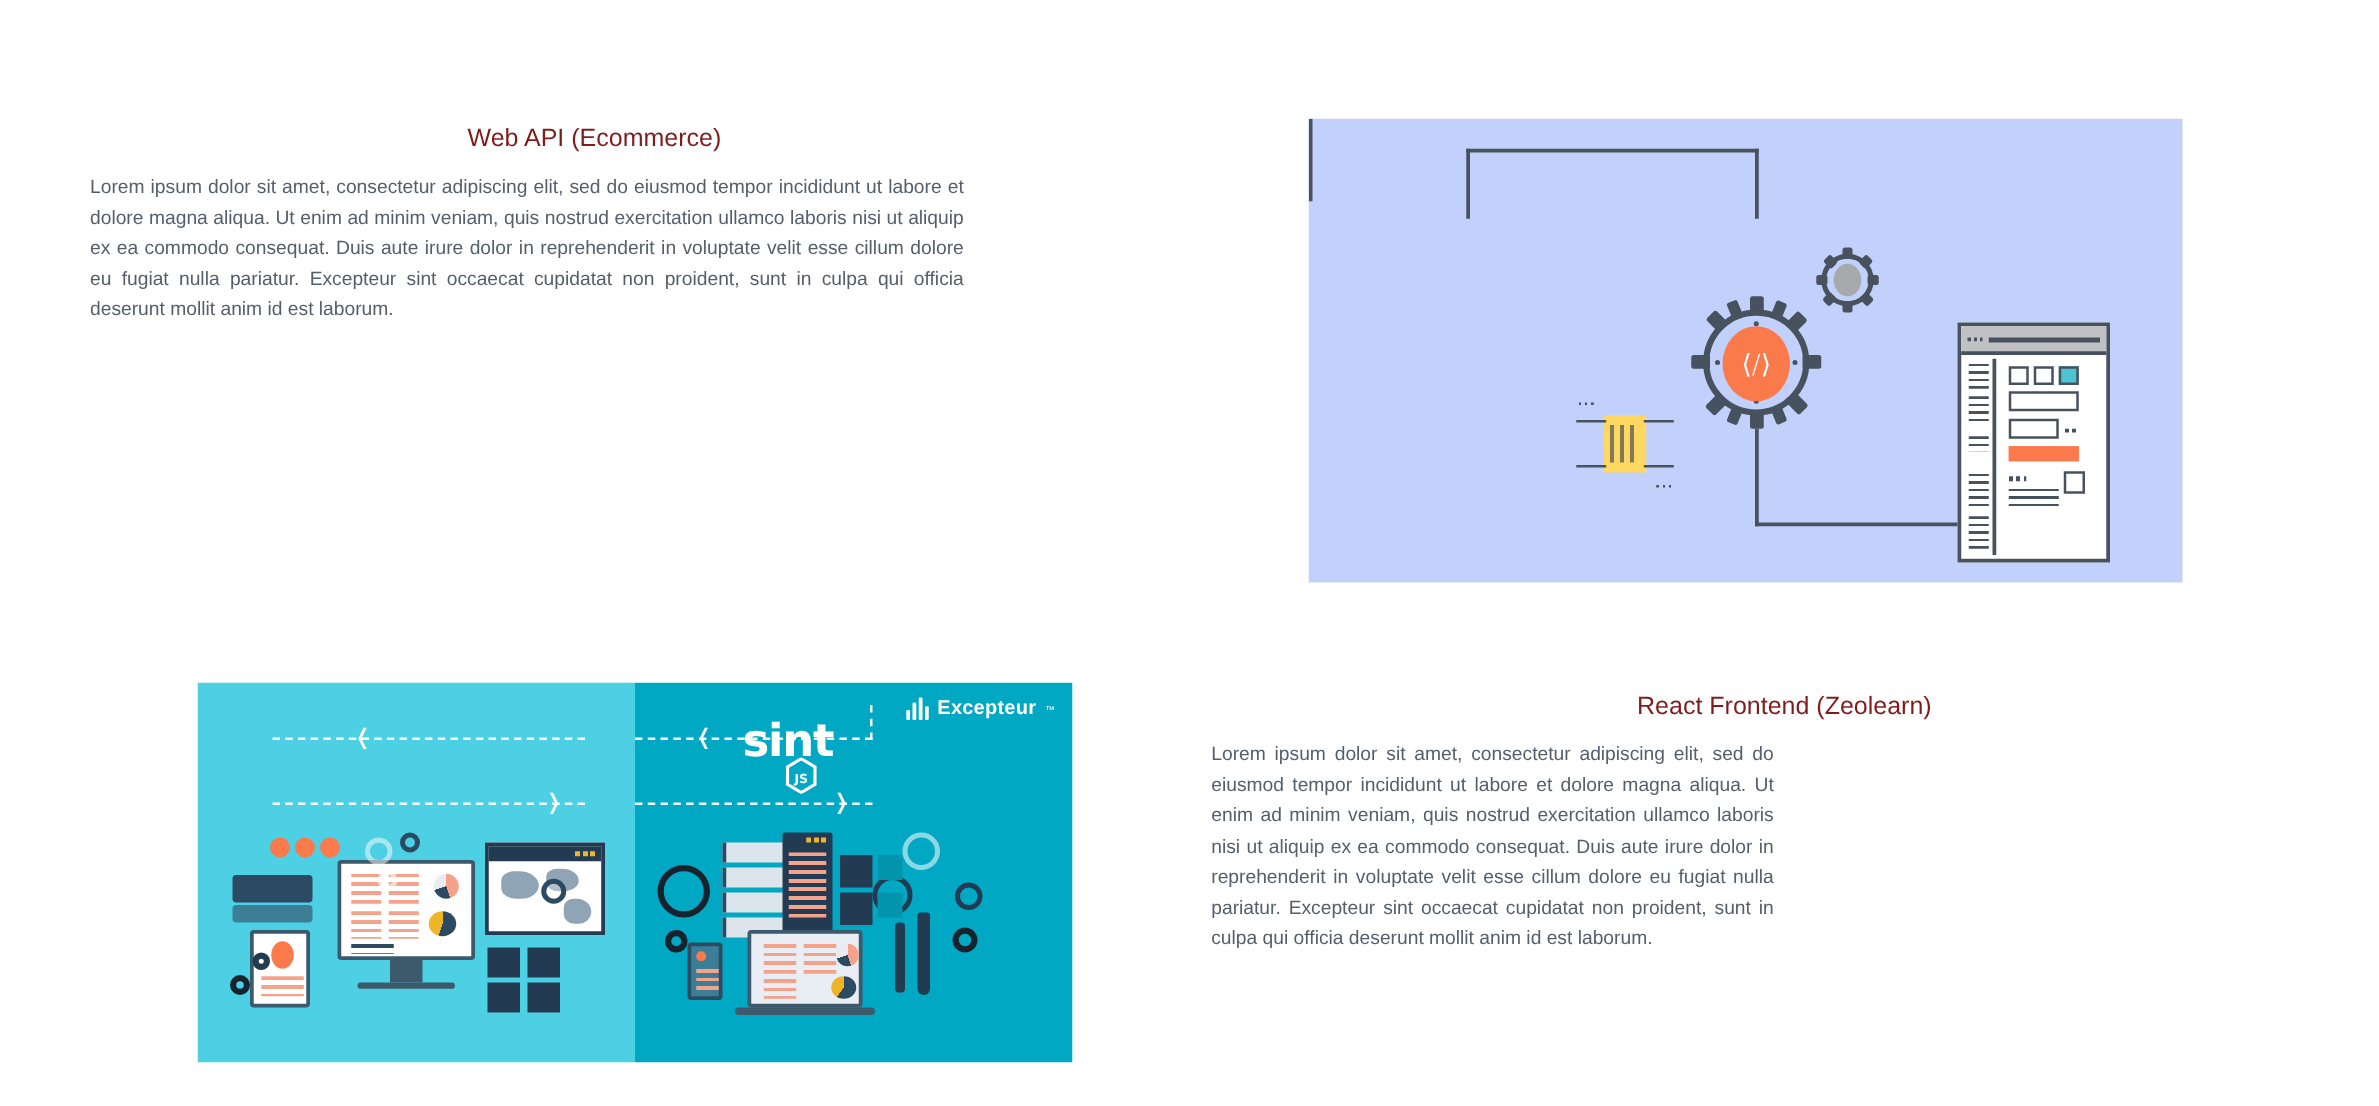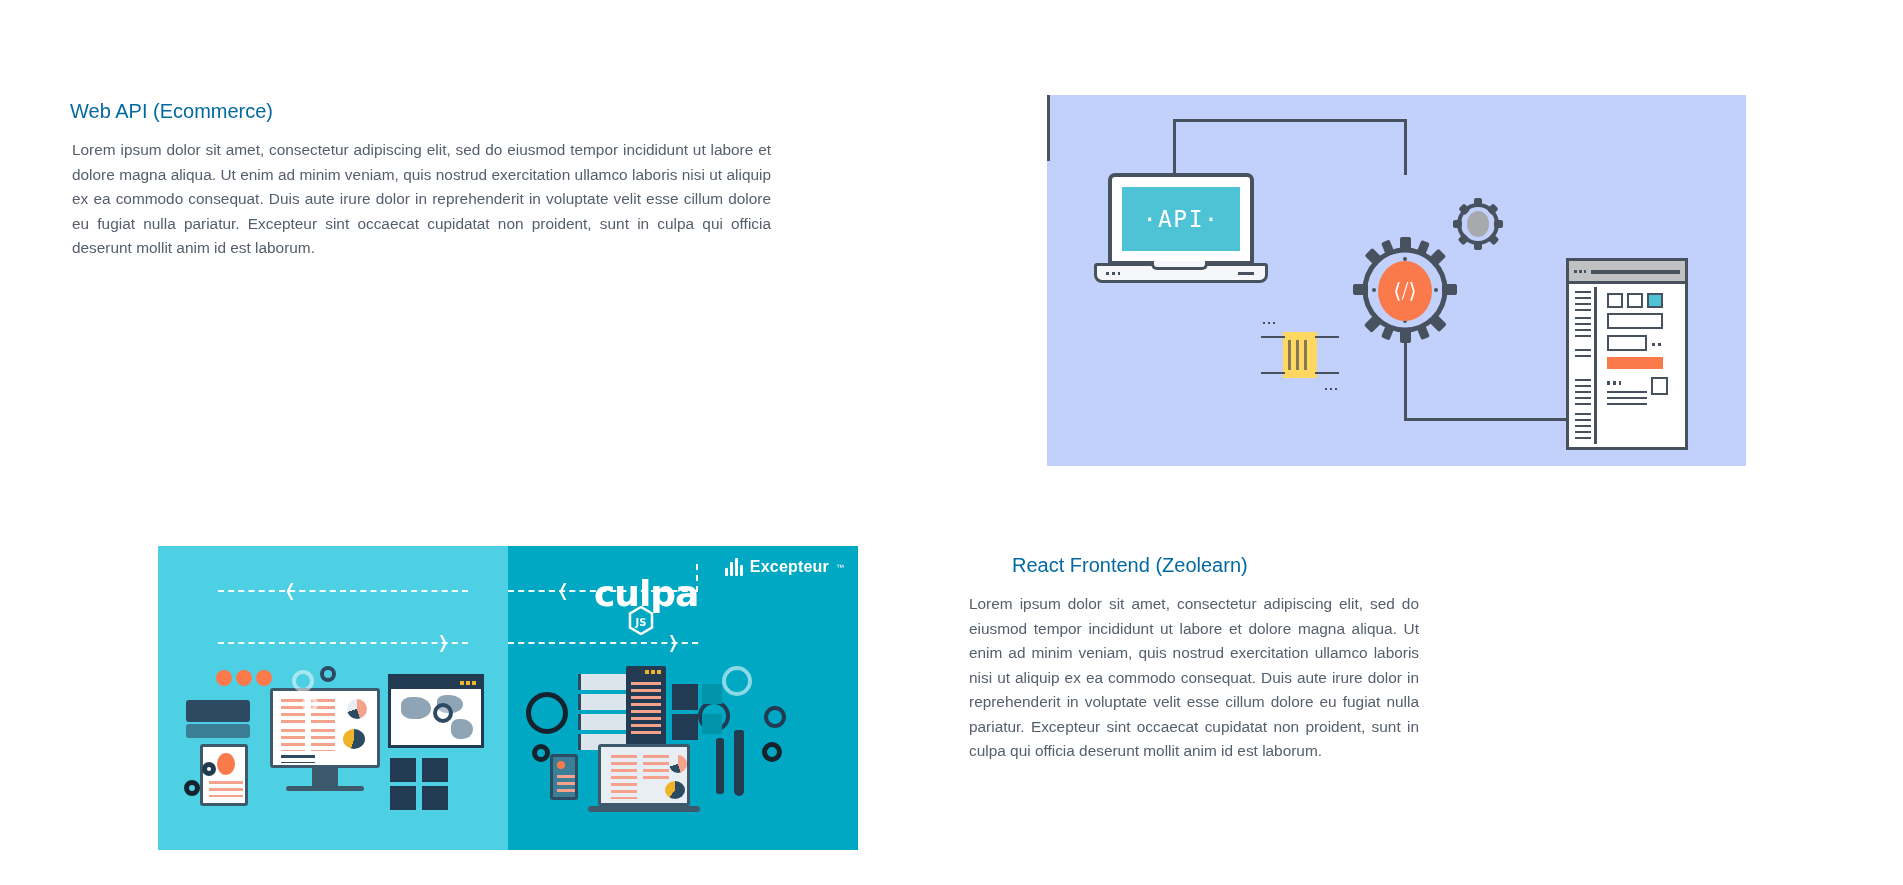--- a/index.html
+++ b/index.html
@@ -43,23 +43,24 @@
     flex-direction: row;
   }
   #row-1 { top: 86px; }
   #row-2 { top: 540px; }
 
   .col { position: relative; }
   .col-text { width: 951px; }
   .col-media { width: 952px; }
 
   .proj-title {
+    text-align: center;
     font-size: 20px;
     font-weight: 400;
-    color: #0369a1;
+    color: #7f1d1d;
     margin: 0;
     line-height: 26px;
   }
   #row-1 .proj-title { padding: 12px 70px 0 70px; }
   #row-2 .proj-title { padding: 12px 60px 0 60px; }
 
   .proj-body {
     font-size: 15.4px;
     line-height: 24.5px;
     color: #555f6b;
@@ -384,31 +385,20 @@
     <div class="col col-media"></div>
   </div>
 
   <div class="illus-api">
     <span class="hide-text">API integration illustration: laptop showing API connected via wiring to a code gear and a browser window</span>
 
     <div class="wire wire-top"></div>
     <div class="wire-mid-down"></div>
     <div class="wire wire-bottom"></div>
 
-    <div class="api-laptop">
-      <div class="laptop-lid">
-        <div class="laptop-screen">
-          <span class="api-text">·API·</span>
-        </div>
-      </div>
-      <div class="laptop-base"></div>
-      <div class="laptop-notch"></div>
-      <div class="laptop-dots"></div>
-      <div class="laptop-dash"></div>
-    </div>
 
     <div class="gear gear-main">
       <svg class="gear-teeth" viewBox="0 0 106 110">
         <g fill="none" stroke="#48525e" stroke-width="5">
           <circle cx="53" cy="55" r="40"></circle>
         </g>
         <g fill="#48525e">
           <rect x="48" y="2" width="11" height="15" rx="2"></rect>
           <rect x="48" y="93" width="11" height="15" rx="2"></rect>
           <rect x="1" y="49" width="15" height="11" rx="2"></rect>
@@ -566,21 +556,21 @@
         <span class="zeo-tm">™</span>
       </div>
 
       <div class="dashline" style="left:0px;top:44px;width:190px;"></div>
       <div class="dashline" style="left:0px;top:96px;width:190px;"></div>
       <div class="dashline" style="left:188px;top:18px;width:0;height:28px;border-top:none;border-left:2px dashed #ffffff;"></div>
       <div class="chev" style="left:48px;top:38px;">❬</div>
       <div class="chev" style="left:158px;top:90px;">❭</div>
 
       <div class="node-logo">
-        <span class="node-word">culpa</span>
+        <span class="node-word">sint</span>
         <svg class="node-badge" viewBox="0 0 26 29">
           <polygon points="13,1 24,7.5 24,21.5 13,28 2,21.5 2,7.5" fill="none" stroke="#ffffff" stroke-width="2.5"></polygon>
           <text x="13" y="20" text-anchor="middle" font-family="DejaVu Sans, sans-serif" font-size="10" font-weight="700" fill="#ffffff">JS</text>
         </svg>
       </div>
 
       <div class="scene scene-right">
 
         <div class="server-stack" style="left:52px;top:0px;width:86px;height:96px;">
           <div class="server-row" style="left:0;top:8px;width:66px;height:16px;"></div>

